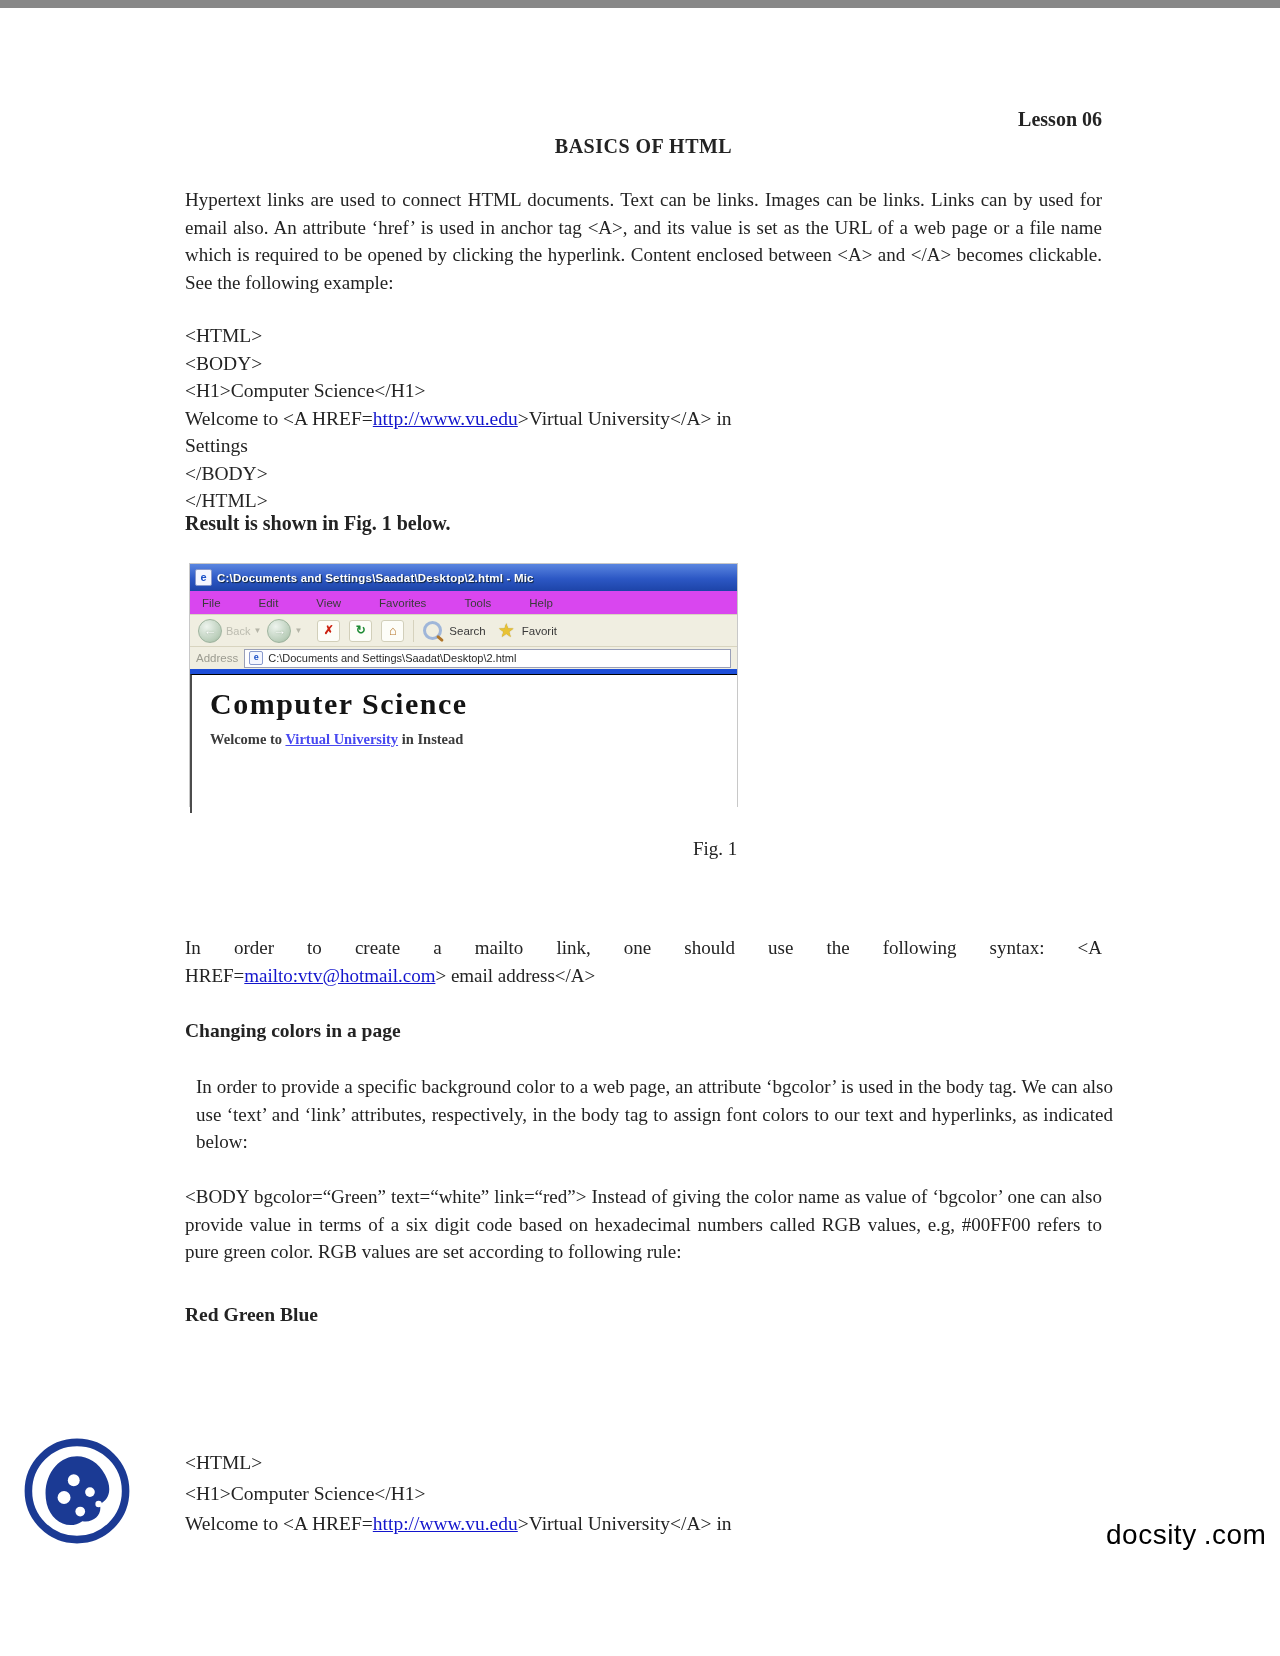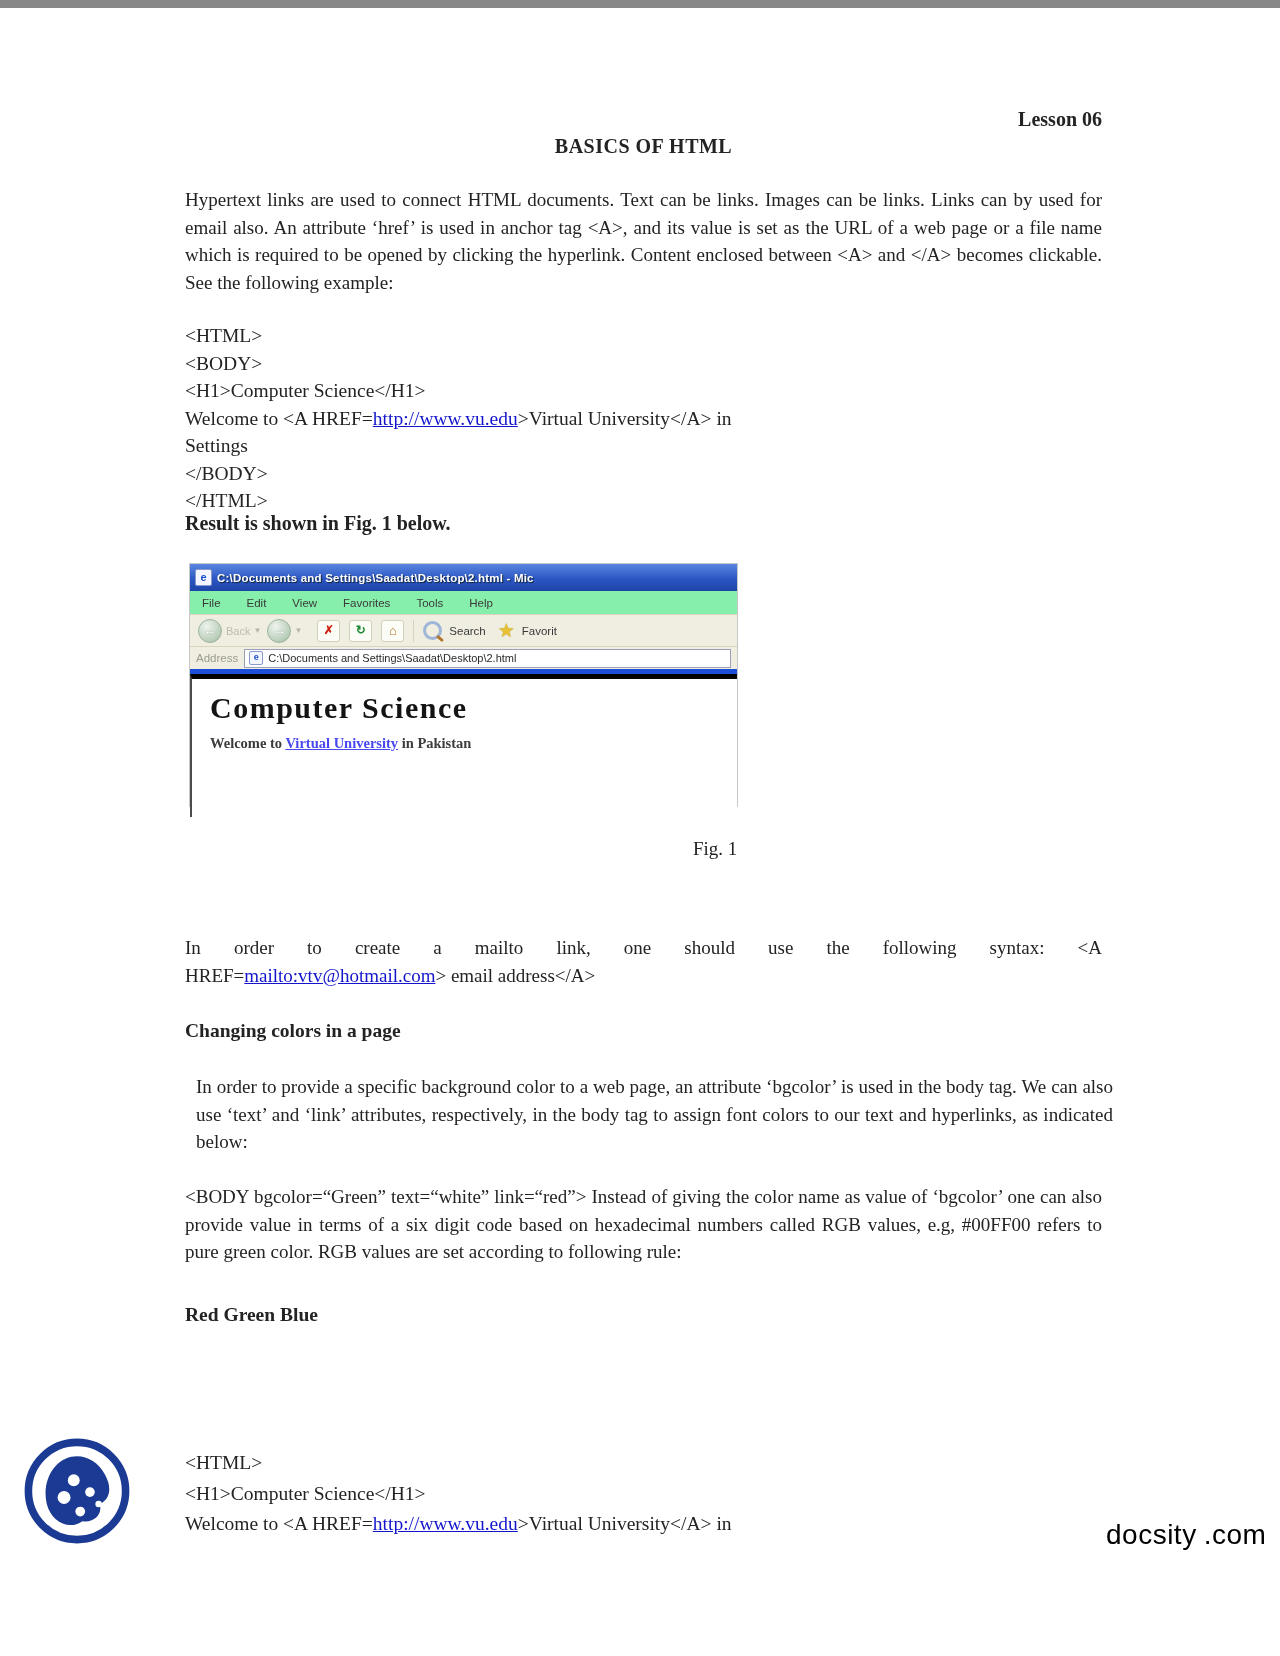--- a/index.html
+++ b/index.html
@@ -22,22 +22,22 @@
 
   
   .ie { left:190px; top:556px; width:547px; height:242px;
         font-family:"Liberation Sans", sans-serif; box-shadow:0 0 0 1px #c8c8c8; }
   .ie-titlebar { height:27px; background:linear-gradient(180deg,#5a86e0 0%,#2c57c4 55%,#1d44a8 100%);
         display:flex; align-items:center; padding:0 5px; overflow:hidden; }
   .ie-docicon { width:15px; height:15px; background:#f4f6ff; border:1px solid #8899cc; border-radius:2px;
         color:#1a50c8; font-weight:bold; font-size:11px; line-height:14px; text-align:center; flex:0 0 auto; margin-right:5px; }
   .ie-title { color:#fff; font-weight:bold; font-size:11.5px; white-space:nowrap; overflow:hidden;
         text-shadow:1px 1px 1px #123; letter-spacing:.2px; }
-  .ie-menubar { height:23px; background:#86efac; border-bottom:1px solid #d8d4bf;
-        display:flex; align-items:center; padding-left:12px; font-size:11.5px; color:#3a3a3a; }
+  .ie-menubar { height:23px; background:#d946ef; border-bottom:1px solid #d8d4bf;
+        display:flex; align-items:center; padding-left:12px; font-size:11.5px; color:#3a3a3a;gap:12px; }
   .ie-menubar span { margin-right:26px; }
   .ie-toolbar { height:31px; background:#f0eee1; border-bottom:1px solid #d8d4bf;
         display:flex; align-items:center; padding-left:8px; }
   .navcircle { width:22px; height:22px; border-radius:50%; flex:0 0 auto;
         background:radial-gradient(circle at 35% 30%,#eef4ee,#b9cdb9 70%,#93ab93);
         border:1px solid #9fb49f; color:#ffffff; text-align:center; line-height:21px; font-size:13px; font-weight:bold;
         text-shadow:0 0 2px #7d997d; }
   .navcaret { font-size:8px; color:#b5b5a8; margin:0 6px 0 3px; }
   .backlabel { font-size:11px; color:#bcbcb0; margin-left:4px; }
   .minibtn { width:21px; height:20px; border:1px solid #d2cfba; border-radius:3px; background:#fdfdf8;
@@ -51,21 +51,21 @@
         transform:rotate(40deg); left:10px; top:13px; border-radius:2px; }
   .toollabel { font-size:11.5px; color:#3a3a3a; margin:0 10px 0 7px; white-space:nowrap; }
   .star { color:#e8c234; font-size:19px; line-height:19px; margin-left:2px; text-shadow:0 0 1px #a8871d; flex:0 0 auto; }
   .ie-addressbar { height:22px; background:#f0eee1; border-bottom:5px solid #1d4ed8;
         display:flex; align-items:center; padding:0 6px; }
   .addr-label { font-size:11.5px; color:#9b9b90; margin-right:6px; }
   .addr-box { flex:1; height:17px; background:#ffffff; border:1px solid #9aa0b8; display:flex; align-items:center; padding:0 4px; }
   .addr-icon { width:12px; height:12px; background:#f4f6ff; border:1px solid #8899cc; border-radius:2px;
         color:#1a50c8; font-weight:bold; font-size:9px; line-height:11px; text-align:center; margin-right:5px; flex:0 0 auto; }
   .addr-text { font-size:11px; color:#2a2a2a; white-space:nowrap; overflow:hidden; }
-  .ie-content { height:138px; background:#ffffff; border-left:2px solid #4c4c4c; border-top:5px solid #000000; }
+  .ie-content { height:138px; background:#ffffff; border-left:2px solid #4c4c4c; border-top:1px solid #000000; }
   .ie-h1 { margin:12px 0 0 18px; font-family:"Liberation Serif", serif; font-weight:bold; font-size:30px;
         letter-spacing:1.5px; color:#141414; }
   .ie-welcome { margin:10px 0 0 18px; font-family:"Liberation Serif", serif; font-weight:bold; font-size:14.5px; color:#3c3c3c; }
   .ie-link { color:#4848f0; text-decoration:underline; }
 
   
   .docsity-text { left:1106px; top:1511px; font-family:"Liberation Sans", sans-serif;
         font-size:28px; color:#000000; letter-spacing:.5px; }
   .docsity-text .dom { margin-left:7px; }
   .docsity-logo { left:23px; top:1428px; width:108px; height:110px; }
@@ -122,21 +122,21 @@
     </div>
     <div class="ie-addressbar">
       <span class="addr-label">Address</span>
       <div class="addr-box">
         <div class="addr-icon">e</div>
         <span class="addr-text">C:\Documents and Settings\Saadat\Desktop\2.html</span>
       </div>
     </div>
     <div class="ie-content">
       <div class="ie-h1">Computer Science</div>
-      <div class="ie-welcome"><span>Welcome to </span><span class="ie-link">Virtual University</span><span> in Pakistan</span></div>
+      <div class="ie-welcome"><span>Welcome to </span><span class="ie-link">Virtual University</span><span> in Instead</span></div>
     </div>
   </div>
 
   <div class="abs figcap">Fig. 1</div>
 
   <div class="abs para spread" style="left:185px; top:926px;">
     <div class="line1">In order to create a mailto link, one should use the following syntax: &lt;A</div>
     <div><span>HREF=</span><span class="doclink">mailto:vtv@hotmail.com</span><span>&gt; email address&lt;/A&gt;</span></div>
   </div>
 

